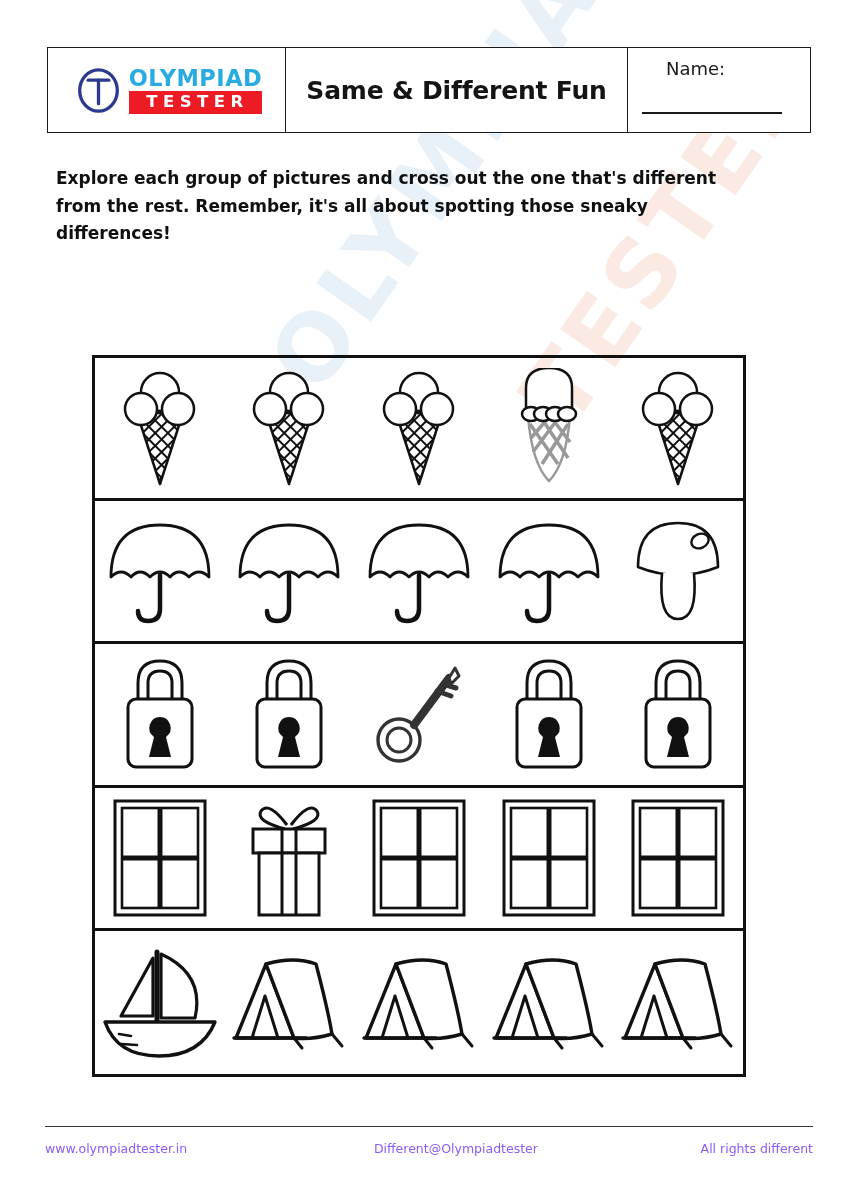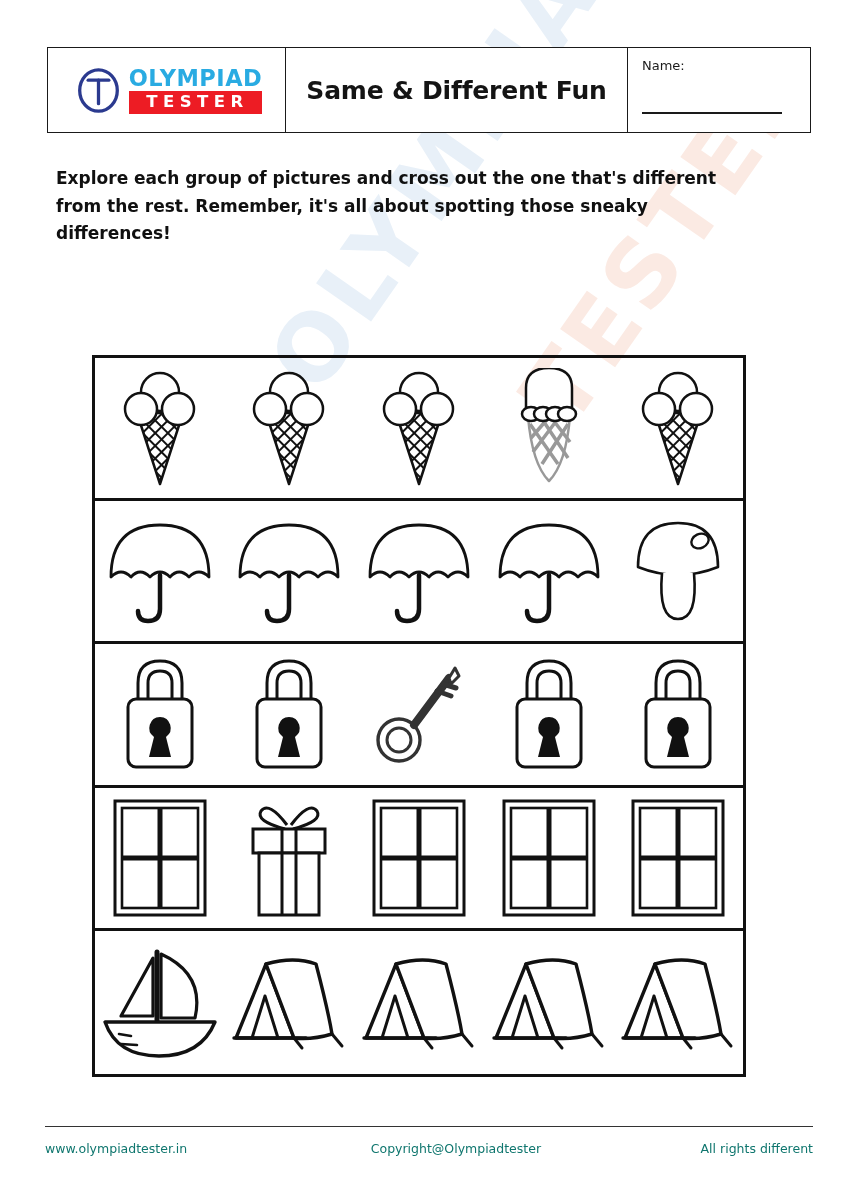--- a/index.html
+++ b/index.html
@@ -110,23 +110,24 @@
   }
 
   .sheet-title {
     font-size: 25px;
     font-weight: bold;
     color: #141414;
     letter-spacing: -0.2px;
     font-family: "DejaVu Sans", sans-serif;
   }
   .name-label {
-    font-size: 13px;
+    font-size: 18px;
     color: #1a1a1a;
     font-family: "DejaVu Sans", sans-serif;
+    margin-left: 24px;
   }
   .name-rule {
     position: absolute;
     left: 14px;
     bottom: 18px;
     width: 140px;
     height: 0;
     border-bottom: 2px solid #1a1a1a;
   }
 
@@ -185,21 +186,21 @@
   }
   .footer {
     position: absolute;
     left: 45px;
     top: 1141px;
     width: 768px;
     display: flex;
     justify-content: space-between;
     align-items: center;
     font-size: 12.5px;
-    color: #0f766e;
+    color: #8b5cf6;
     font-family: "DejaVu Sans", sans-serif;
     z-index: 3;
   }
   .footer span { white-space: nowrap; }
   .footer .mid { margin-left: 24px; }
 </style>
 </head>
 <body>
 
 <div class="watermark">
@@ -462,15 +463,15 @@
         <path d="M62 88 L70 98" stroke="#111" stroke-width="3" stroke-linecap="round"></path>
       </svg>
     </div>
   </div>
 
 </div>
 
 <div class="footer-rule"></div>
 <div class="footer">
   <span>www.olympiadtester.in</span>
-  <span class="mid">Copyright@Olympiadtester</span>
+  <span class="mid">Different@Olympiadtester</span>
   <span>All rights different</span>
 </div>
 
 </body></html>

